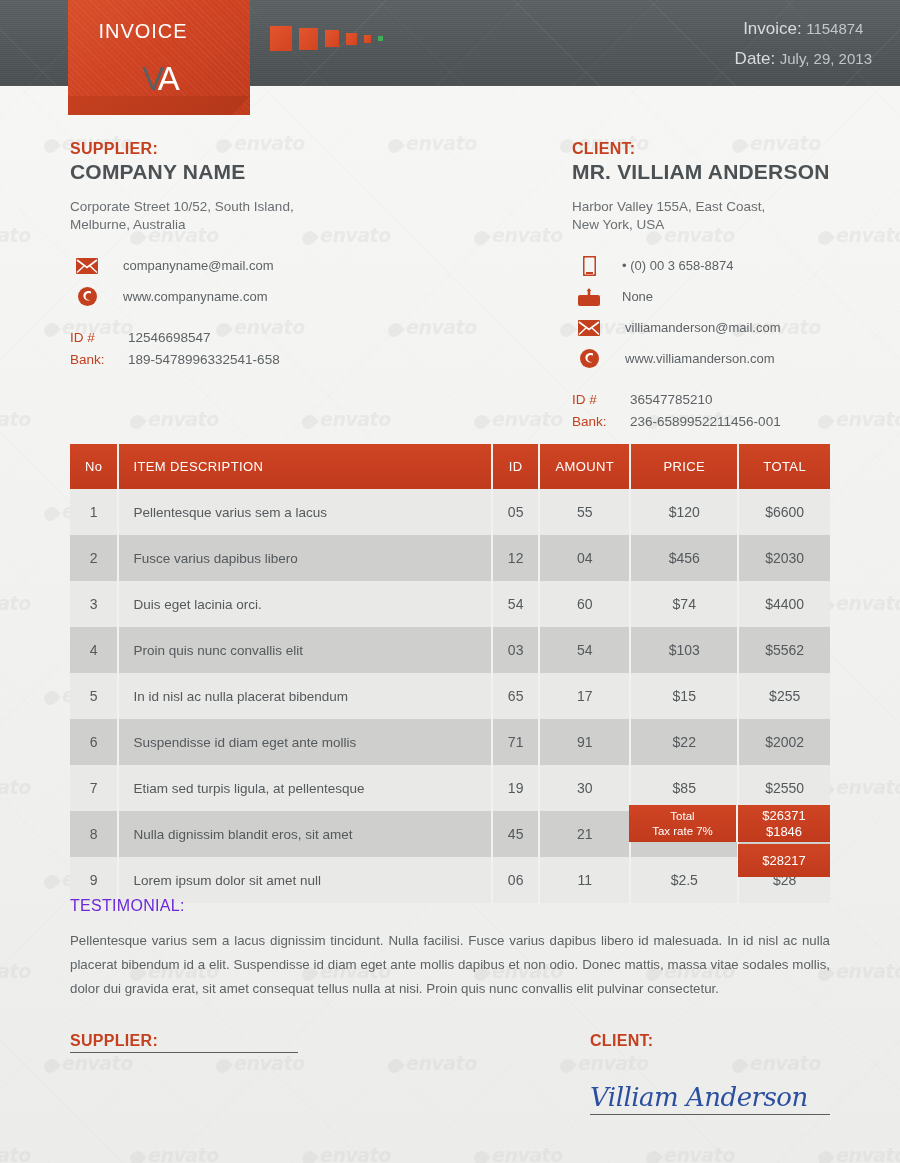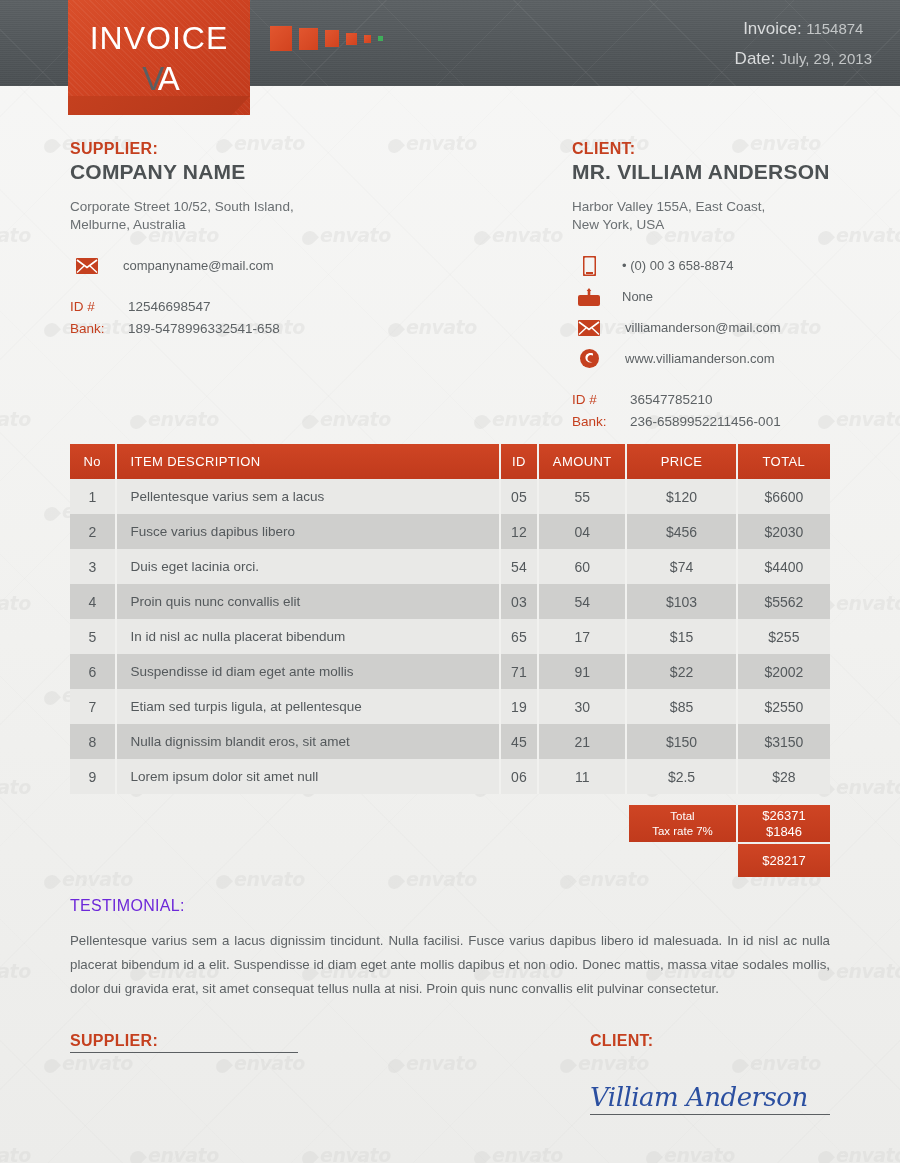--- a/index.html
+++ b/index.html
@@ -114,26 +114,26 @@
   .logo-fold {
     position: absolute;
     left: 68px; top: 96px;
     width: 182px; height: 19px;
     z-index: 7;
     background: linear-gradient(145deg,#c5401f,#b3371a);
     clip-path: polygon(0 0, 100% 0, calc(100% - 18px) 100%, 0 100%);
   }
   .logo-title {
     position: absolute;
-    left: 68px; top: 20px;
+    left: 52px; top: 20px;
     width: 182px;
     text-align: center;
     z-index: 8;
     color: #ffffff;
-    font-size: 32px;
+    font-size: 20px;
     letter-spacing: 1px;
     font-weight: 400;
     font-family: "Liberation Sans", sans-serif;
   }
   .logo-mono {
     position: absolute;
     left: 68px; top: 60px;
     width: 182px;
     text-align: center;
     z-index: 8;
@@ -201,21 +201,21 @@
 
   
   .tbl {
     position: absolute;
     left: 70px; top: 444px;
     width: 760px;
     z-index: 4;
     border-collapse: collapse;
   }
   .tbl th, .tbl td {
-    padding: 0;
+    padding: 15px;
     height: 35px;
     font-weight: normal;
   }
   .tbl thead th {
     background: linear-gradient(180deg,#cf4524,#c03a1c);
     color: #ffffff;
     font-size: 13px;
     letter-spacing: 0.4px;
     border-right: 2px solid #f1f1ef;
     position: relative;
@@ -423,20 +423,29 @@
       <div class="contact-row">
         <span class="contact-icon">
           <svg width="22" height="16" viewBox="0 0 22 16">
               <rect width="22" height="16" rx="1" fill="#c5401f"></rect>
               <path d="M1 2 L11 9.5 L21 2" fill="none" stroke="#ffffff" stroke-width="1.6"></path>
               <path d="M1 14.5 L8 8 M21 14.5 L14 8" stroke="#ffffff" stroke-width="1.4" fill="none"></path>
             </svg>
         </span>
         <span class="contact-text">companyname@mail.com</span>
       </div>
+      <div class="contact-row">
+        <span class="contact-icon">
+          <svg width="19" height="19" viewBox="0 0 19 19">
+              <circle cx="9.5" cy="9.5" r="9.5" fill="#c5401f"></circle>
+              <path d="M13 4.5 C8 3 5 6 5.5 9.5 C6 13 10 14.5 13.5 12.5 C11 14 7.5 12.5 7.5 9.5 C7.5 6.8 10 5 13 6.5 Z" fill="#ffffff"></path>
+            </svg>
+        </span>
+        <span class="contact-text">www.companyname.com</span>
+      </div>
     </div>
     <div class="ids">
       <div class="id-row">
         <span class="id-label">ID #</span>
         <span class="id-value">12546698547</span>
       </div>
       <div class="id-row">
         <span class="id-label">Bank:</span>
         <span class="id-value">189-5478996332541-658</span>
       </div>

